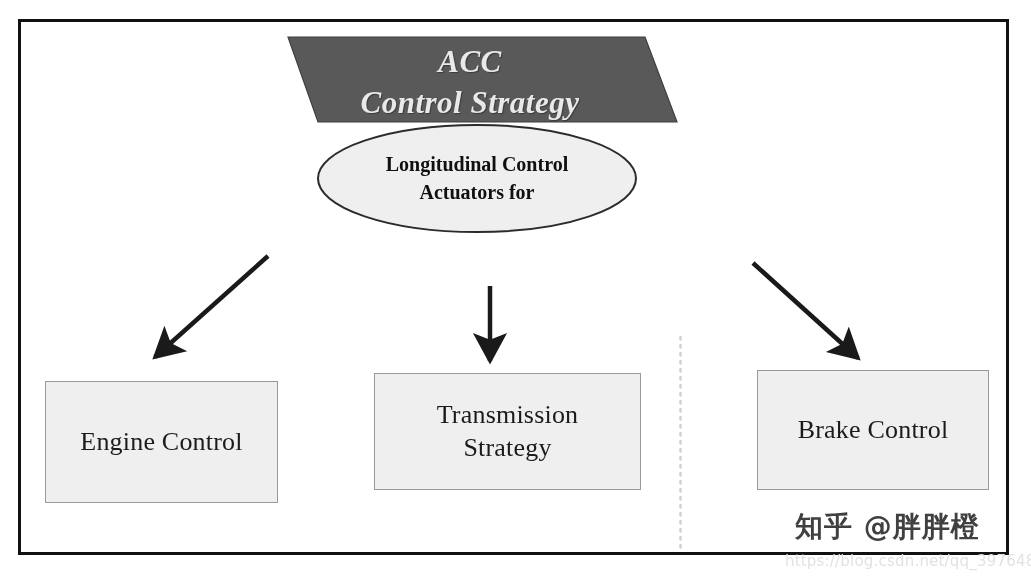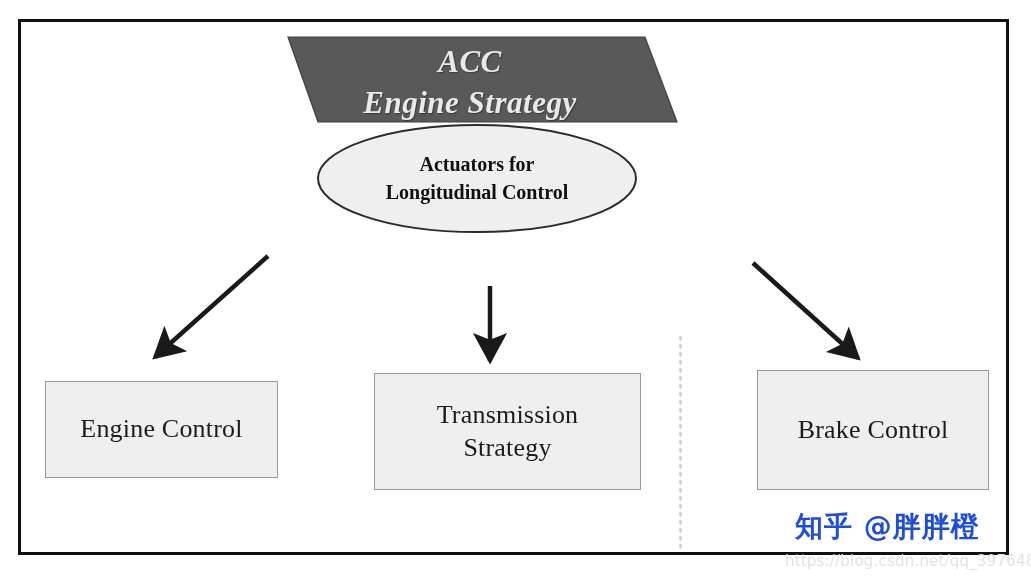--- a/index.html
+++ b/index.html
@@ -82,34 +82,34 @@
     box-sizing: border-box;
     display: flex;
     align-items: center;
     justify-content: center;
     text-align: center;
     color: #1b1b1b;
     font-size: 26px;
     line-height: 1.24;
     letter-spacing: 0.2px;
   }
-  #box-engine      { left: 45px;  top: 381px; width: 233px; height: 97px; }
+  #box-engine      { left: 45px;  top: 381px; width: 233px; height: 122px; }
   #box-transmission{ left: 374px; top: 373px; width: 267px; height: 117px; }
   #box-brake       { left: 757px; top: 370px; width: 232px; height: 120px; }
   .node-line { display: block; white-space: nowrap; }
 
   
   .watermark {
     position: absolute;
     left: 795px;
     top: 508px;
     font-family: "DejaVu Sans", "Liberation Sans", sans-serif;
     font-size: 28px;
     font-weight: 600;
-    color: #1d4ed8;
+    color: #404040;
     white-space: nowrap;
     letter-spacing: 1px;
   }
   .watermark-url {
     position: absolute;
     left: 785px;
     top: 552px;
     font-family: "DejaVu Sans", "Liberation Sans", sans-serif;
     font-size: 15px;
     color: #e2e2e2;
@@ -139,26 +139,26 @@
 
     <line x1="490" y1="286" x2="490" y2="361" stroke="#1a1a1a" stroke-width="4.5" marker-end="url(#arrowhead)"></line>
 
     <line x1="753" y1="263" x2="858" y2="358" stroke="#1a1a1a" stroke-width="4.5" marker-end="url(#arrowhead)"></line>
 
     <line x1="680.5" y1="337" x2="680.5" y2="550" stroke="#cfcfcf" stroke-width="2.5" stroke-dasharray="2.5 5.5" stroke-linecap="round"></line>
   </svg>
 
   <div class="banner-text">
     <span class="banner-line">ACC</span>
-    <span class="banner-line">Engine Strategy</span>
+    <span class="banner-line">Control Strategy</span>
   </div>
 
   <div class="ellipse-text">
+    <span class="ellipse-line">Longitudinal Control</span>
     <span class="ellipse-line">Actuators for</span>
-    <span class="ellipse-line">Longitudinal Control</span>
   </div>
 
   <div class="node-box" id="box-engine">
     <div>
       <span class="node-line">Engine Control</span>
     </div>
   </div>
 
   <div class="node-box" id="box-transmission">
     <div>

